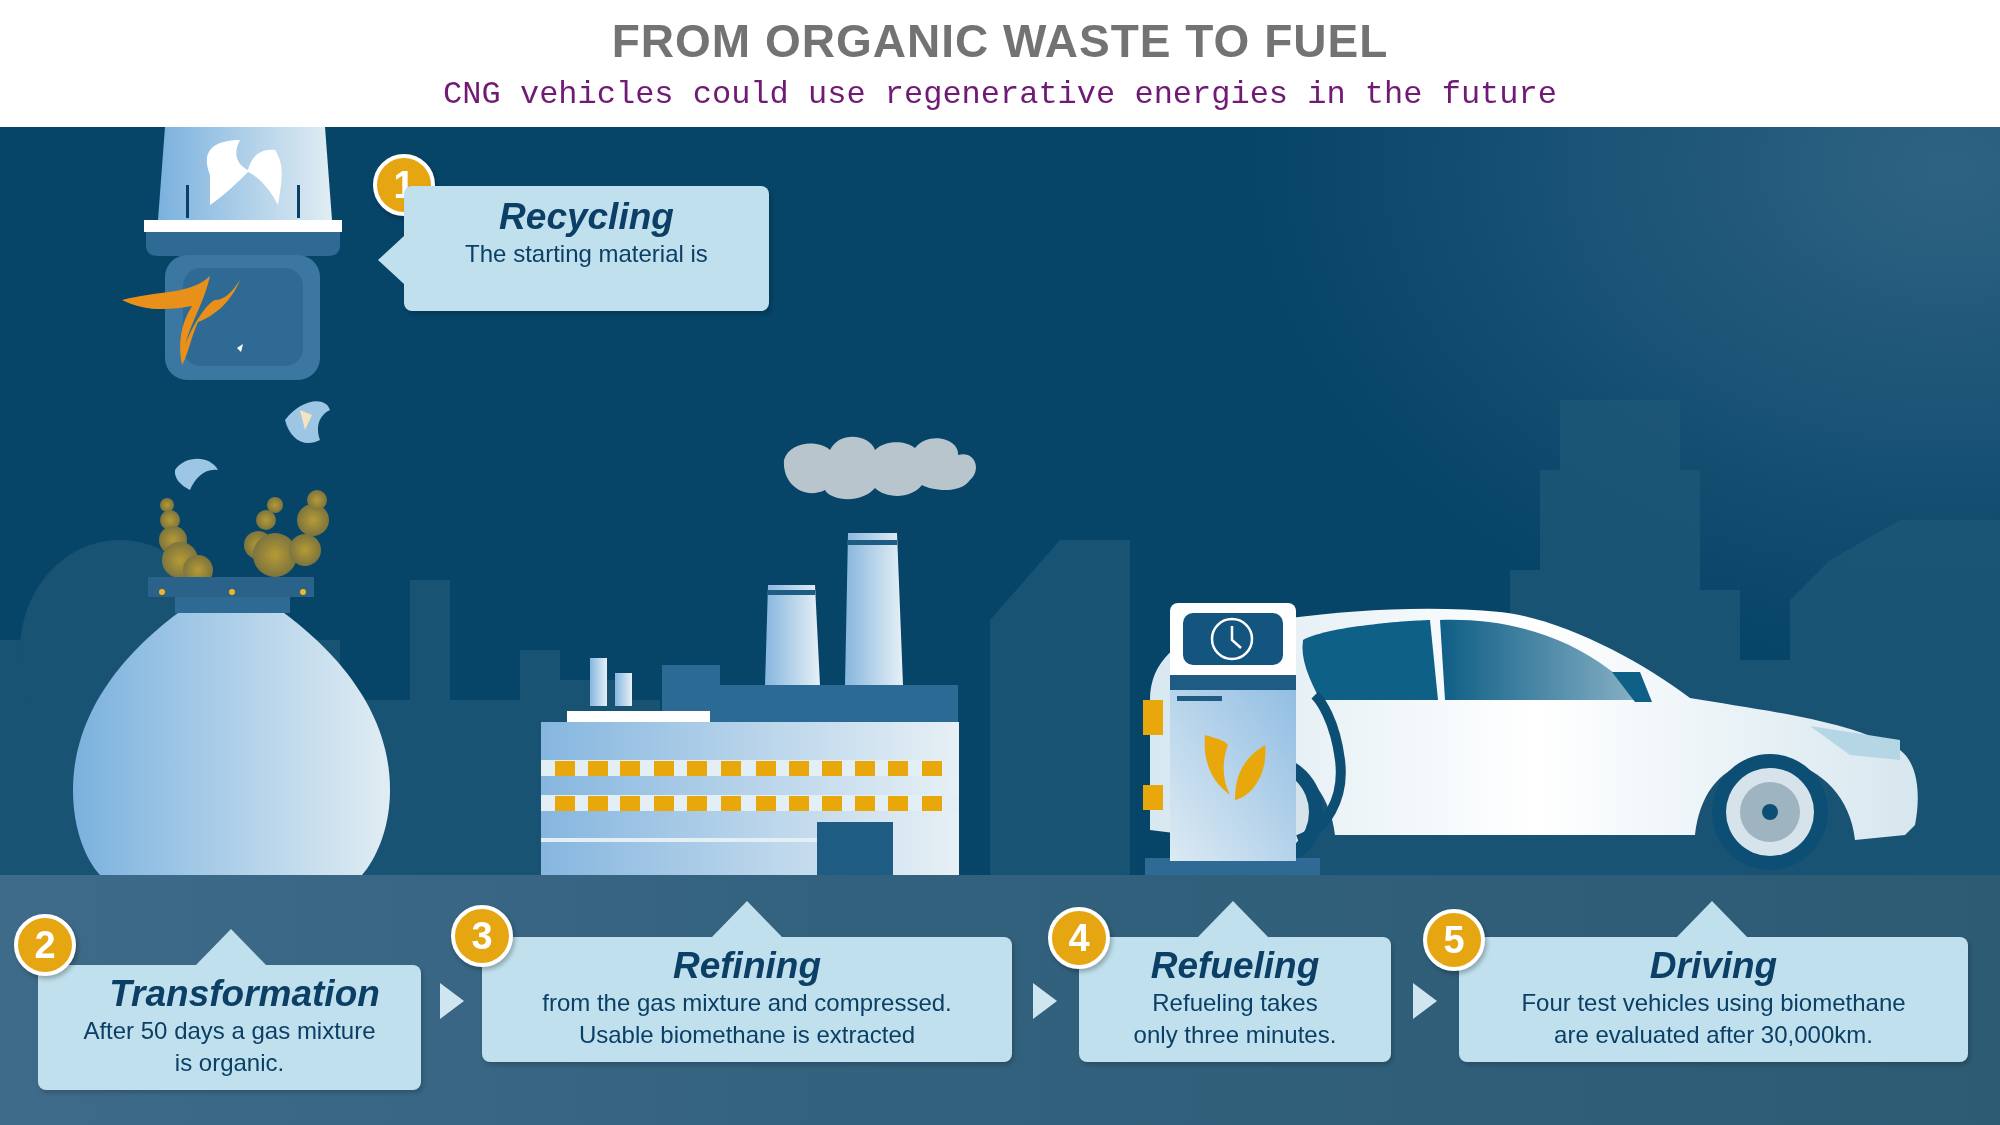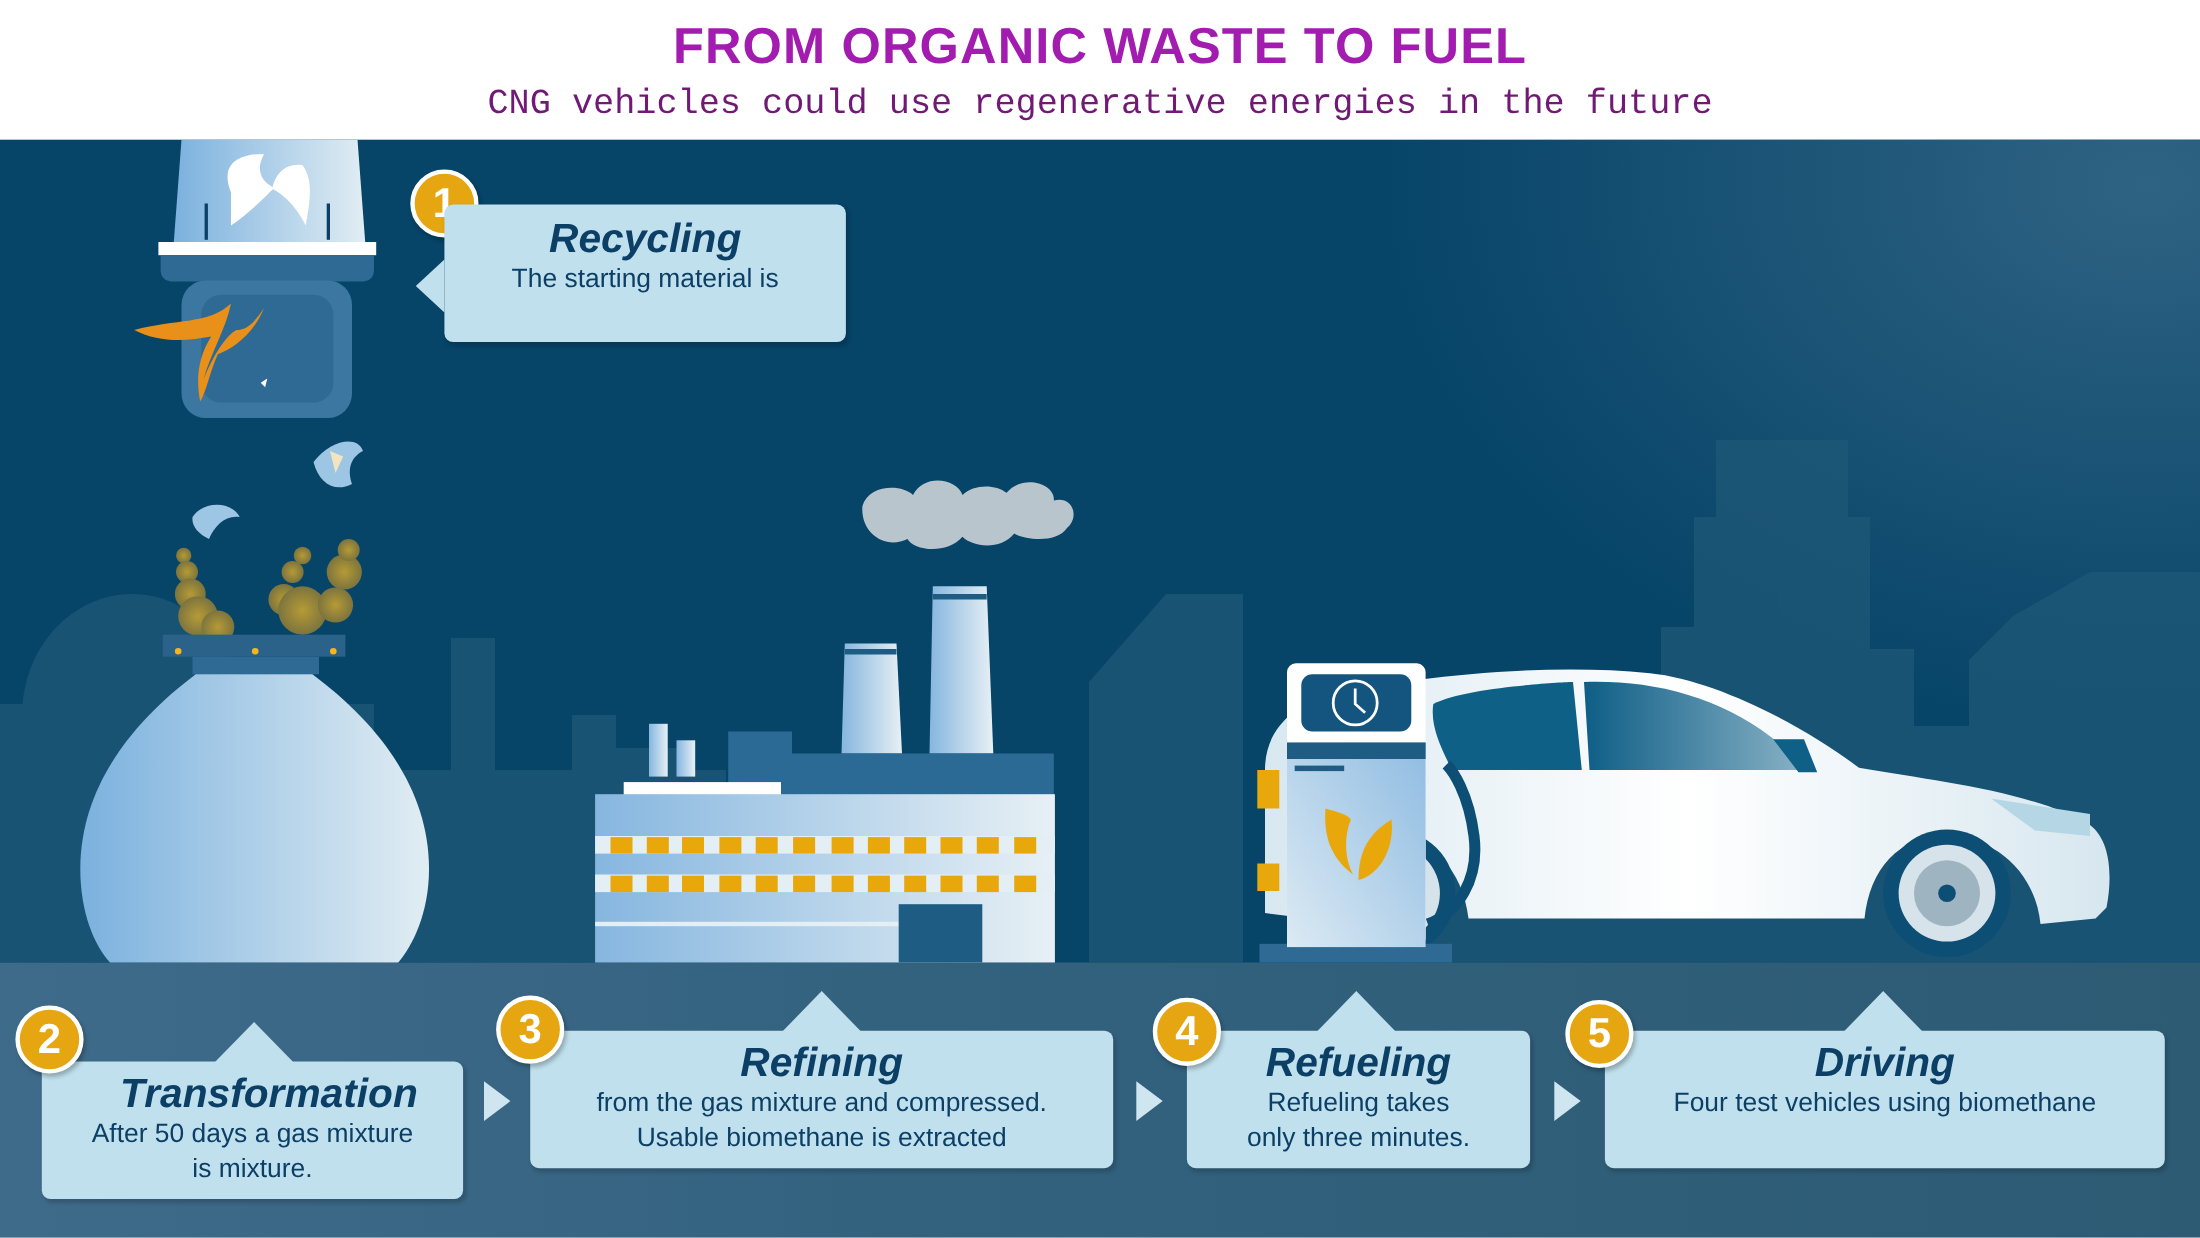--- a/index.html
+++ b/index.html
@@ -1,20 +1,20 @@
 <!DOCTYPE html>
 <html><head>
 <meta charset="utf-8">
 <style>
   * { box-sizing: border-box; margin: 0; padding: 0; }
   html, body { width: 2000px; height: 1125px; overflow: hidden; background: #ffffff; }
   body { font-family: "Liberation Sans", "DejaVu Sans", sans-serif; position: relative; }
 
   .header { position: absolute; left: 0; top: 0; width: 2000px; height: 127px; background: #ffffff; text-align: center; }
-  .title { position: absolute; left: 0; right: 0; top: 14px; font-size: 46px; font-weight: bold; color: #a21caf; letter-spacing: 1px; }
+  .title { position: absolute; left: 0; right: 0; top: 14px; font-size: 46px; font-weight: bold; color: #737373; letter-spacing: 1px; }
   .subtitle { position: absolute; left: 0; right: 0; top: 76px; font-size: 32px; color: #701a75; font-family: Liberation Mono, monospace; }
 
   .scene { position: absolute; left: 0; top: 127px; width: 2000px; height: 998px; overflow: hidden;
            background: radial-gradient(ellipse 700px 500px at 1950px 40px, #2f6383 0%, rgba(47,99,131,0) 100%), #064468; }
   .scene svg.illus { position: absolute; left: 0; top: 0; }
 
   .ground { position: absolute; left: 0; top: 748px; width: 2000px; height: 250px;
             background: linear-gradient(90deg, #3f6b8a 0%, #33627f 40%, #2d5b74 100%); }
 
   .callout { position: absolute; background: #bfe0ec; border-radius: 8px; color: #0c3f66; text-align: center;
@@ -199,21 +199,21 @@
   <div class="callout" style="left:404px; top:59px; width:365px; height:125px;">
     <span class="ptr-left"></span>
     <div class="c-title" style="padding-top:10px;">Recycling</div>
     <div class="c-text">The starting material is</div>
   </div>
 
   <div class="callout" style="left:38px; top:810px; width:383px; height:125px;margin-top:28px;">
     <span class="ptr-up" style="left:157px;"></span>
     <div class="c-title" style="padding-top:8px; padding-left:30px;">Transformation</div>
     <div class="c-text">After 50 days a gas mixture</div>
-    <div class="c-text">is mixture.</div>
+    <div class="c-text">is organic.</div>
   </div>
   <div class="badge" style="left:14px; top:787px;">2</div>
 
   <div class="step-arrow" style="left:440px; top:856px;"></div>
 
   <div class="callout" style="left:482px; top:810px; width:530px; height:125px;">
     <span class="ptr-up" style="left:229px;"></span>
     <div class="c-title" style="padding-top:8px;">Refining</div>
     <div class="c-text">from the gas mixture and compressed.</div>
     <div class="c-text">Usable biomethane is extracted</div>
@@ -229,15 +229,16 @@
     <div class="c-text">only three minutes.</div>
   </div>
   <div class="badge" style="left:1048px; top:780px;">4</div>
 
   <div class="step-arrow" style="left:1413px; top:856px;"></div>
 
   <div class="callout" style="left:1459px; top:810px; width:509px; height:125px;">
     <span class="ptr-up" style="left:217px;"></span>
     <div class="c-title" style="padding-top:8px;">Driving</div>
     <div class="c-text">Four test vehicles using biomethane</div>
+    <div class="c-text">are evaluated after 30,000km.</div>
   </div>
   <div class="badge" style="left:1423px; top:782px;">5</div>
 </div>
 
 </body></html>

